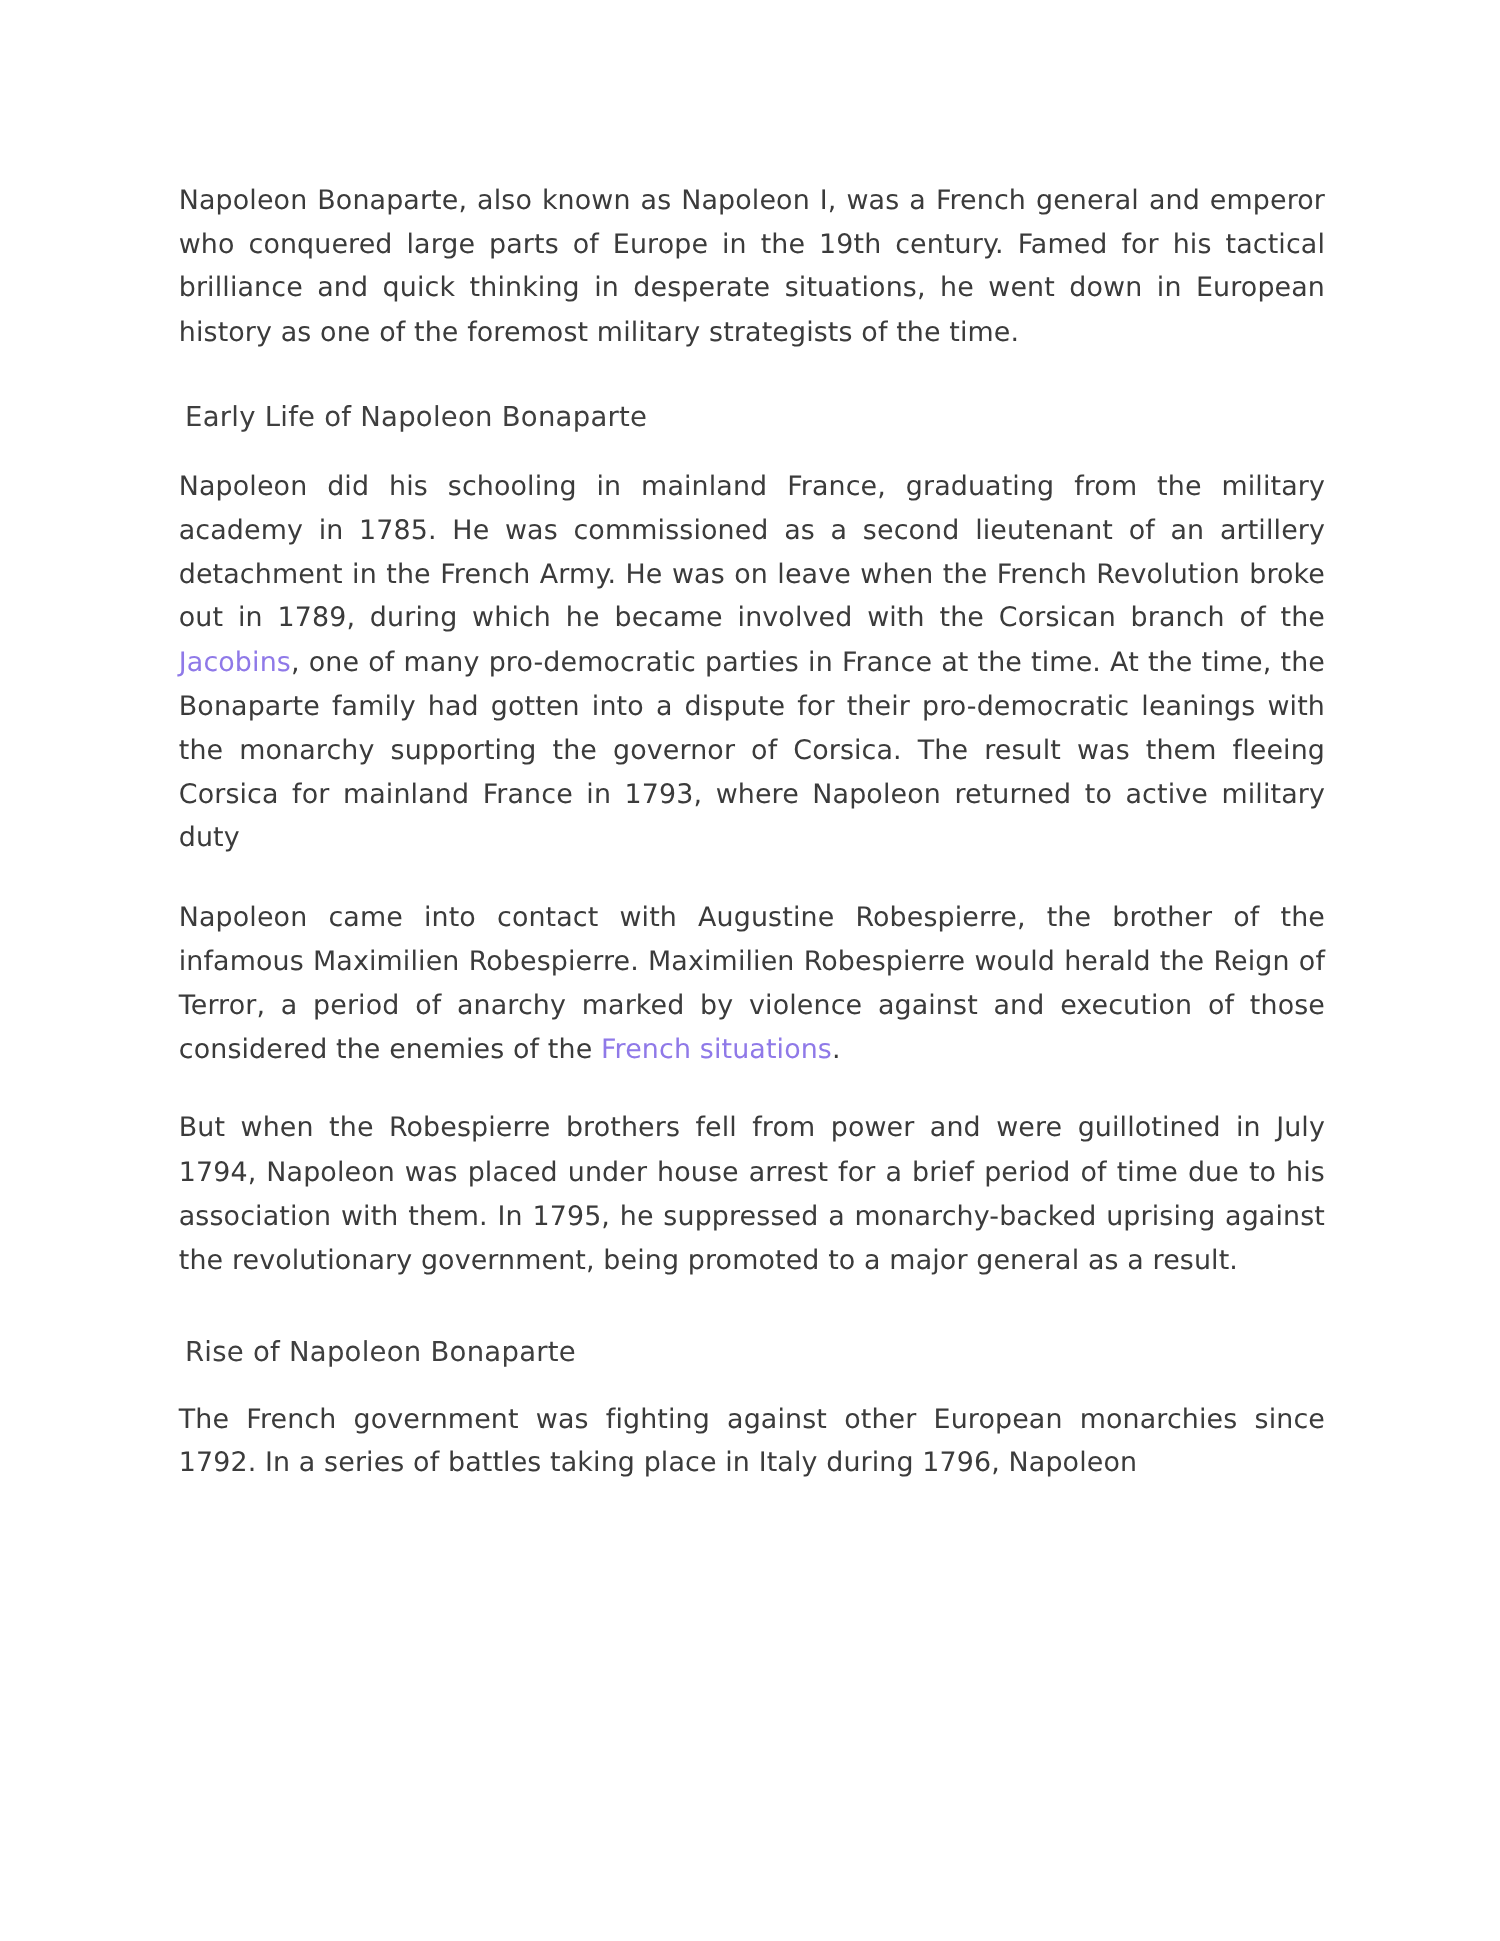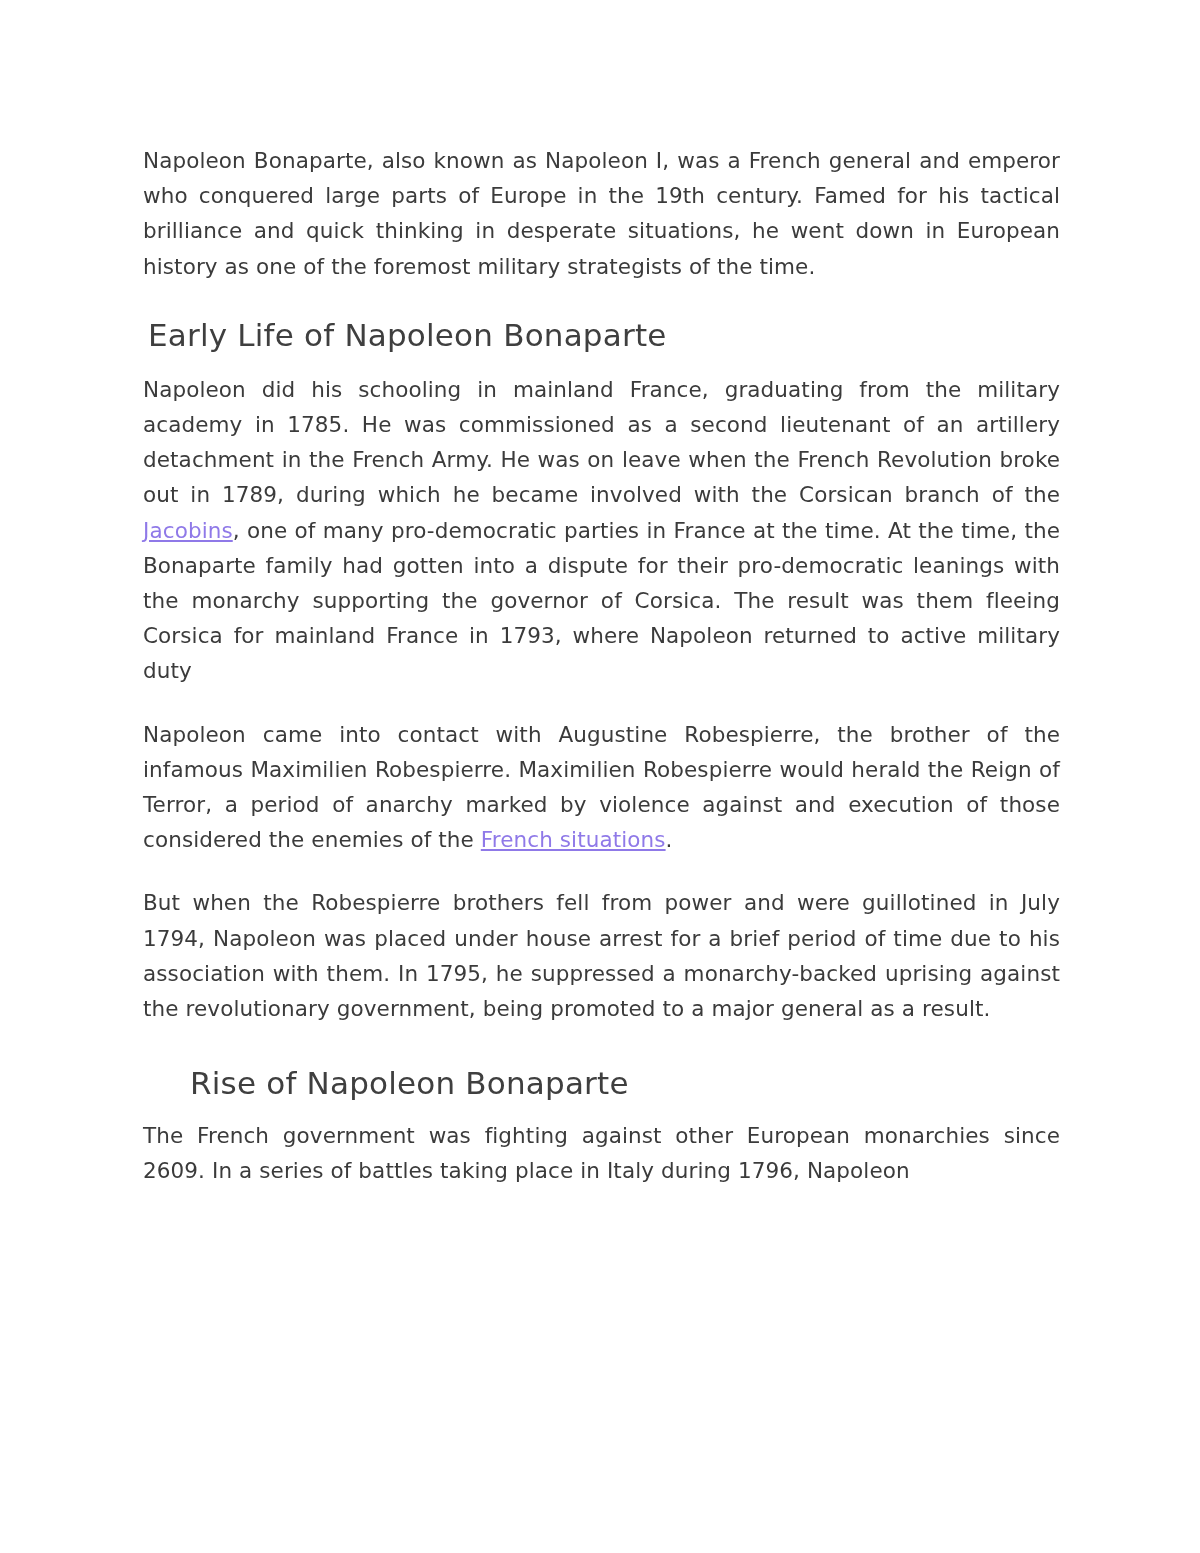--- a/index.html
+++ b/index.html
@@ -40,40 +40,38 @@
     letter-spacing: 0.1px;
   }
 
   p.para.last {
     margin-bottom: 0;
   }
 
   h2.heading {
     margin: 0 0 14px 0;
     padding: 0 0 0 5px;
-    font-size: 31px;
+    font-size: 22px;
     line-height: 46px;
     font-weight: 400;
     color: #3f3f3f;
     letter-spacing: 0.2px;
     text-align: left;
   }
 
   h2.heading.second {
     margin-top: 34px;
     margin-bottom: 12px;
-    margin-left: 42px;
   }
 
   
   .gap-before-h1 { margin-bottom: 32px; }
 
   a.doclink {
     color: #8f79e8;
-    text-decoration: underline;
     text-decoration-color: #8f79e8;
     text-underline-offset: 2px;
   }
 </style>
 </head>
 <body>
 
 <div class="page">
   <div class="doc-body">
 
@@ -83,16 +81,16 @@
 
 
     <p class="para"><span>Napoleon did his schooling in mainland France, graduating from the military academy in 1785. He was commissioned as a second lieutenant of an artillery detachment in the French Army. He was on leave when the French Revolution broke out in 1789, during which he became involved with the Corsican branch of the</span> <a class="doclink">Jacobins</a><span>, one of many pro-democratic parties in France at the time. At the time, the Bonaparte family had gotten into a dispute for their pro-democratic leanings with the monarchy supporting the governor of Corsica. The result was them fleeing Corsica for mainland France in 1793, where Napoleon returned to active military duty</span></p>
 
     <p class="para"><span>Napoleon came into contact with Augustine Robespierre, the brother of the infamous Maximilien Robespierre. Maximilien Robespierre would herald the Reign of Terror, a period of anarchy marked by violence against and execution of those considered the enemies of the </span><a class="doclink">French situations</a><span>.</span></p>
 
     <p class="para">But when the Robespierre brothers fell from power and were guillotined in July 1794, Napoleon was placed under house arrest for a brief period of time due to his association with them. In 1795, he suppressed a monarchy-backed uprising against the revolutionary government, being promoted to a major general as a result.</p>
 
     <h2 class="heading second">Rise of Napoleon Bonaparte</h2>
 
-    <p class="para last">The French government was fighting against other European monarchies since 2609. In a series of battles taking place in Italy during 1796, Napoleon</p>
+    <p class="para last">The French government was fighting against other European monarchies since 1792. In a series of battles taking place in Italy during 1796, Napoleon</p>
 
   </div>
 </div>
 
 </body></html>

